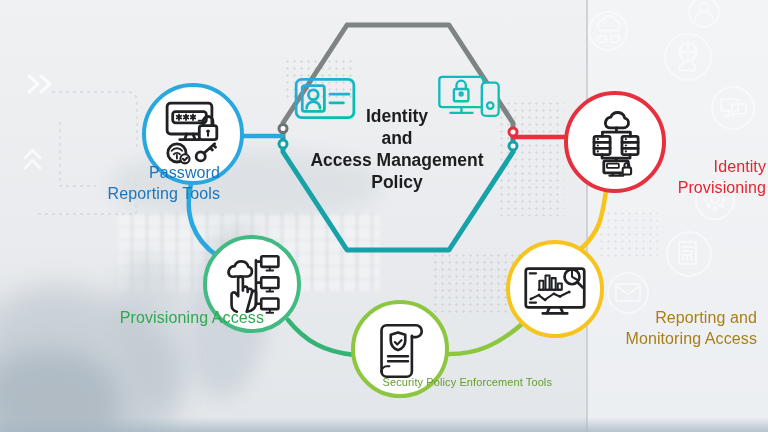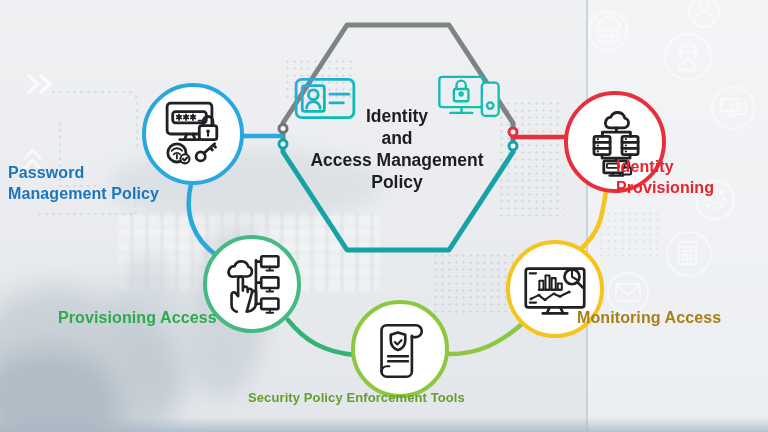--- a/index.html
+++ b/index.html
@@ -36,25 +36,25 @@
   
   .node-circle{position:absolute;border-radius:50%;background:#fff;display:flex;align-items:center;justify-content:center;
     box-shadow:0 0 0 0 rgba(0,0,0,0);}
   .c-password{left:142px;top:83px;width:94px;height:94px;border:4px solid #29A8E0;}
   .c-identity{left:564px;top:91px;width:94px;height:94px;border:4px solid #E6303E;}
   .c-software{left:203px;top:235px;width:90px;height:90px;border:4px solid #42BA82;}
   .c-security{left:351px;top:300px;width:90px;height:90px;border:4px solid #8DC63F;}
   .c-reporting{left:506px;top:240px;width:90px;height:90px;border:4px solid #F7C41E;}
 
   
-  .node-label{position:absolute;font-weight:700;text-align:left;font-size:16px;line-height:20.5px;letter-spacing:.1px;}
+  .node-label{position:absolute;font-weight:400;text-align:right;font-size:16px;line-height:20.5px;letter-spacing:.1px;}
   .l-password{left:8px;top:163px;width:212px;color:#1C75BB;}
   .l-identity{left:616px;top:157px;width:150px;color:#E52430;}
   .l-software{left:58px;top:308px;width:206px;color:#2FA850;}
-  .l-security{left:248px;top:388px;width:304px;color:#649F2E;font-size:13px;}
+  .l-security{left:248px;top:372px;width:304px;color:#649F2E;font-size:11px;}
   .l-reporting{left:577px;top:308px;width:180px;color:#A97F15;}
   .lbl-line{display:block;}
 
   
   .center-title{position:absolute;left:281px;top:105px;width:232px;text-align:center;
     font-weight:700;font-size:17.5px;line-height:22px;color:#1D1D1F;}
   .ic-card{position:absolute;left:294px;top:77px;}
   .ic-devices{position:absolute;left:437px;top:73px;}
 </style>
 </head>
@@ -302,30 +302,31 @@
         <circle cx="75" cy="32" r="11"></circle>
         <path d="M75 32V21M75 32l9.5 5.5" stroke-width="3"></path>
         <path d="M83 40l8 8"></path>
         <path d="M42 77l-4 9M58 77l4 9M32 86h36"></path>
       </g>
     </svg>
   </div>
 
   <div class="node-label l-password">
     <span class="lbl-line">Password</span>
-    <span class="lbl-line">Management Policy</span>
+    <span class="lbl-line">Reporting Tools</span>
   </div>
   <div class="node-label l-identity">
     <span class="lbl-line">Identity</span>
     <span class="lbl-line">Provisioning</span>
   </div>
   <div class="node-label l-software">
     <span class="lbl-line">Provisioning Access</span>
   </div>
   <div class="node-label l-security">
     <span class="lbl-line">Security Policy Enforcement Tools</span>
   </div>
   <div class="node-label l-reporting">
+    <span class="lbl-line">Reporting and</span>
     <span class="lbl-line">Monitoring Access</span>
   </div>
 
   <div class="abs bottom-strip"></div>
 </div>
 
 </body></html>

